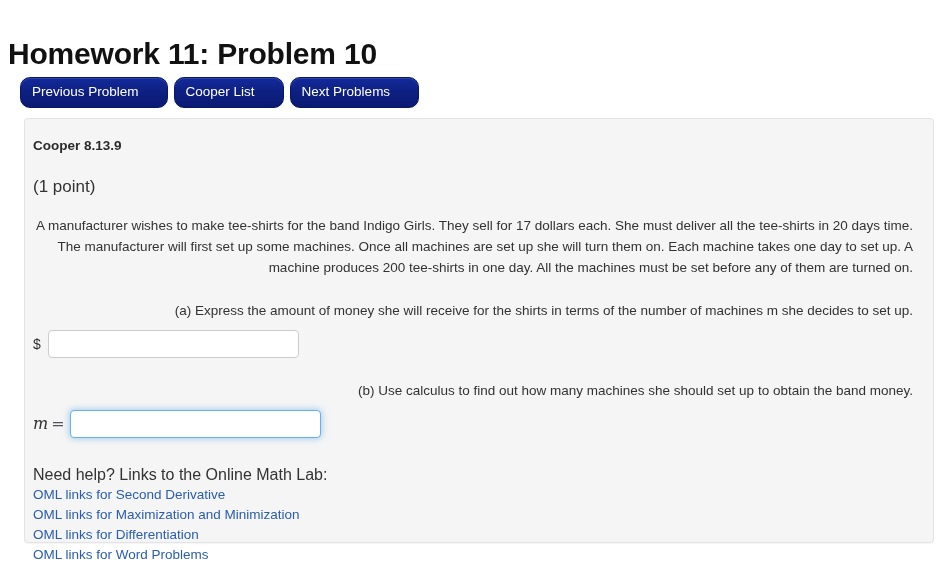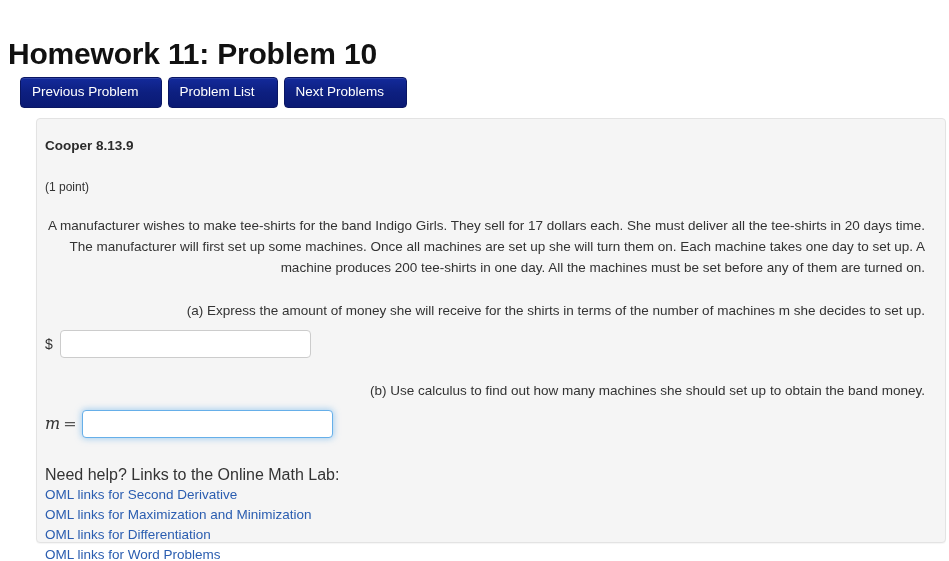--- a/index.html
+++ b/index.html
@@ -41,36 +41,36 @@
     left: 20px;
     top: 77px;
     display: flex;
     gap: 6px;
     align-items: flex-start;
   }
   .nav-btn {
     display: inline-block;
     background: linear-gradient(to bottom, #132a9b 0%, #0d1f80 50%, #0a1a74 100%);
     border: 1px solid #0a1663;
-    border-radius: 4px;
+    border-radius: 10px;
     color: #ffffff;
     font-size: 13.5px;
     line-height: 16px;
     font-weight: normal;
-    padding: 6px 22px 7px 11px;
+    padding: 6px 28px 7px 11px;
     white-space: nowrap;
     cursor: pointer;
     text-align: center;
     box-shadow: inset 0 1px 0 rgba(255,255,255,0.12);
   }
 
   
   .problem-panel {
     position: absolute;
-    left: 36px;
+    left: 24px;
     top: 118px;
     width: 910px;
     height: 425px;
     box-sizing: border-box;
     background: #f5f5f5;
     border: 1px solid #e3e3e3;
     border-radius: 4px;
     box-shadow: 0 1px 1px rgba(0,0,0,0.04);
   }
 
@@ -81,21 +81,21 @@
   .problem-source {
     font-size: 13.5px;
     line-height: 18px;
     font-weight: bold;
     color: #2b2b2b;
     margin: 0 0 0 0;
     padding-left: 0;
   }
 
   .point-value {
-    font-size: 12px;
+    font-size: 17px;
     line-height: 18px;
     color: #333333;
     margin-top: 23px;
   }
 
   .problem-body {
     font-size: 13.5px;
     line-height: 21px;
     color: #333333;
     margin-top: 19px;
@@ -179,21 +179,21 @@
 </style>
 </head>
 <body>
 
 <div class="page">
 
   <h1 class="page-title">Homework 11: Problem 10</h1>
 
   <div class="nav-bar">
     <div class="nav-btn">Previous Problem</div>
-    <div class="nav-btn">Problem List</div>
+    <div class="nav-btn">Cooper List</div>
     <div class="nav-btn">Next Problems</div>
   </div>
 
   <div class="problem-panel">
     <div class="panel-inner">
 
       <div class="problem-source">Cooper 8.13.9</div>
 
       <div class="point-value">(1 point)</div>
 

